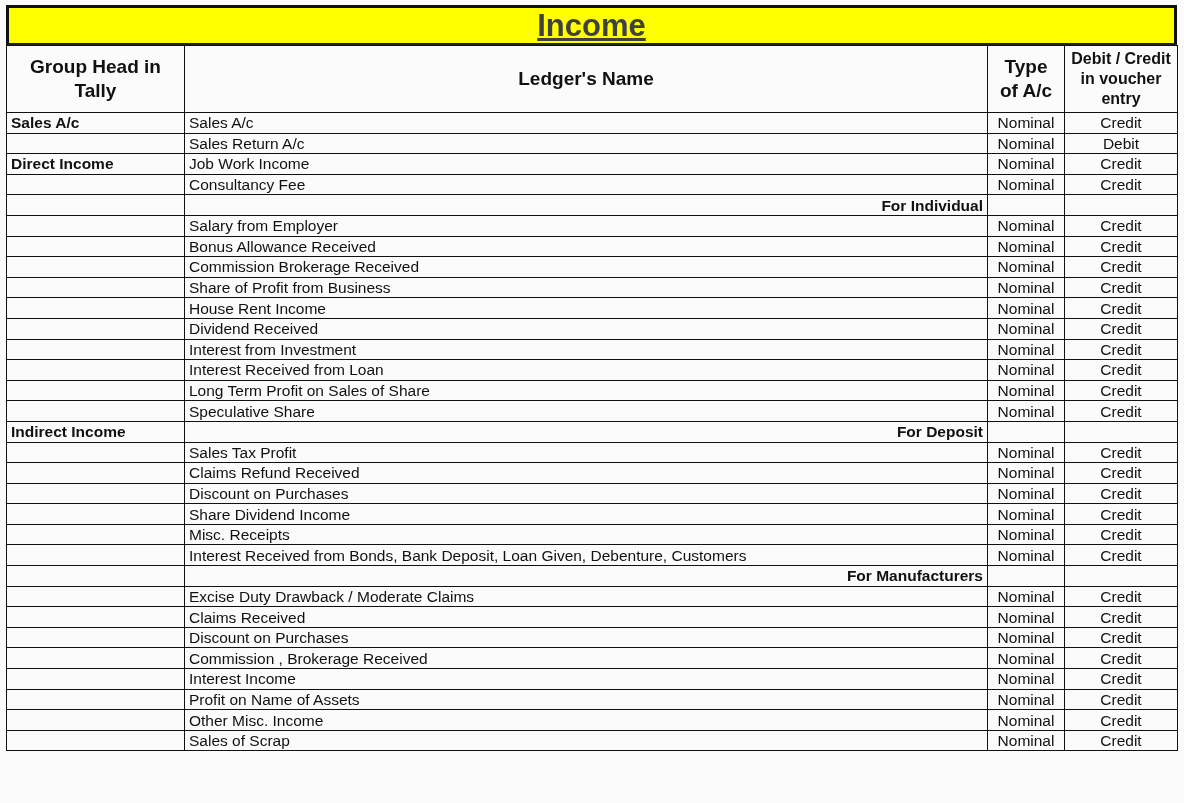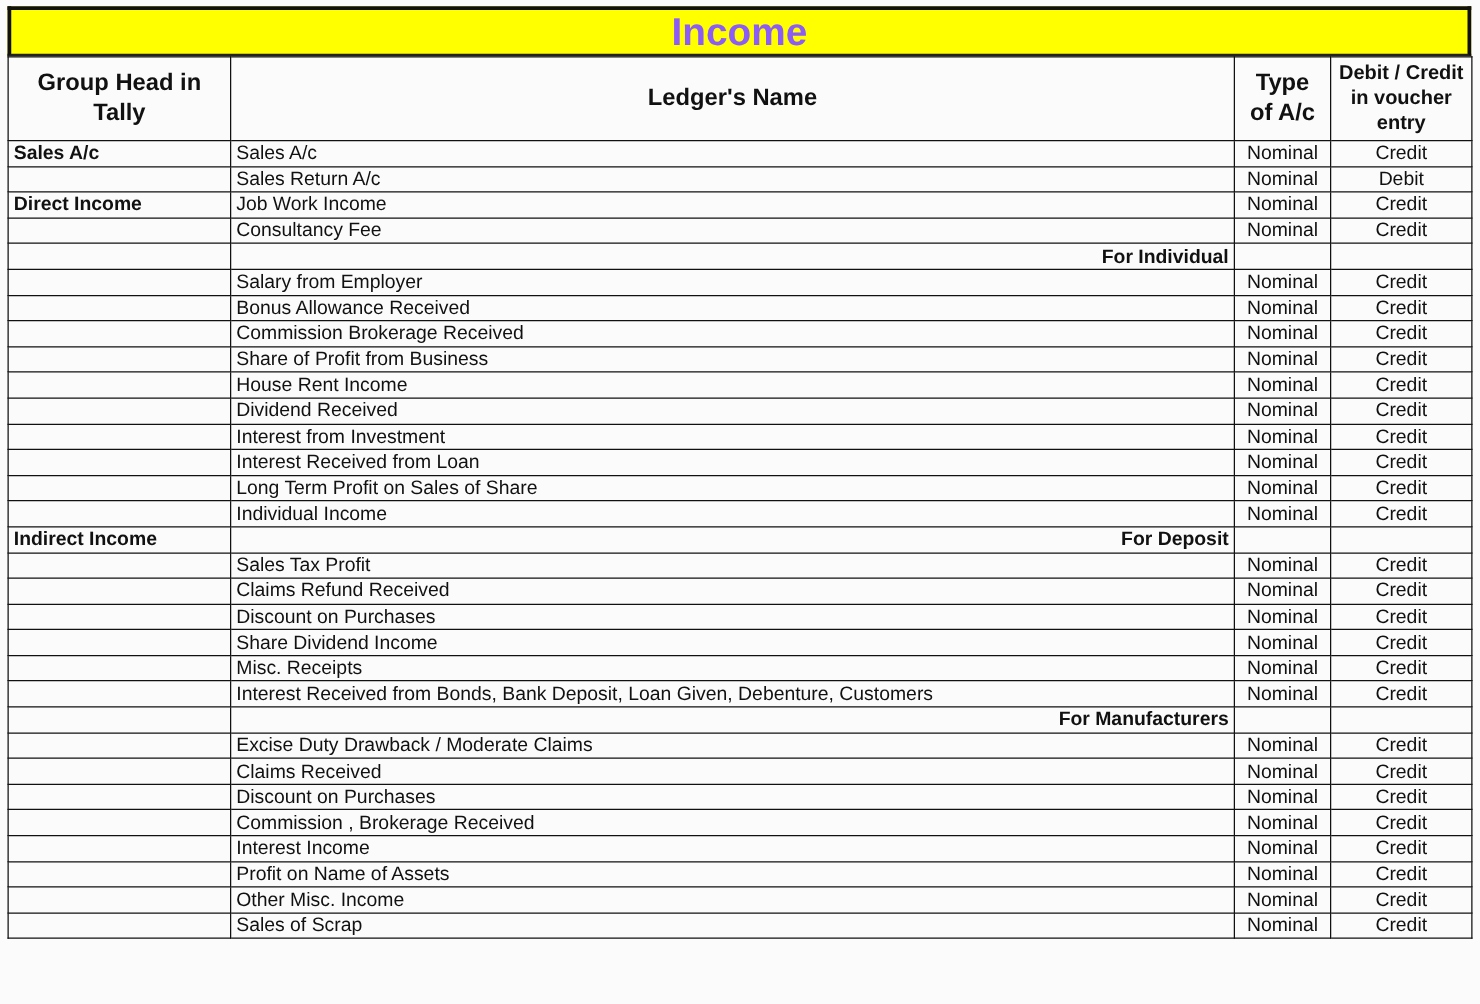--- a/index.html
+++ b/index.html
@@ -1,19 +1,19 @@
 <!DOCTYPE html>
 <html><head>
 <meta charset="utf-8">
 <style>
   html,body{margin:0;padding:0;background:#fbfbfb;}
   body{width:1184px;height:803px;overflow:hidden;position:relative;font-family:"Liberation Sans",sans-serif;}
   .sheet{position:absolute;left:6px;top:5px;width:1171px;}
   .title-bar{height:40px;background:#ffff00;border:3px solid #111;border-bottom:2px solid #222;display:flex;align-items:center;justify-content:center;box-sizing:border-box;}
-  .title-bar span{color:#8b5cf6;font-weight:bold;font-size:31px;}
+  .title-bar span{color:#404040;font-weight:bold;font-size:31px;text-decoration:underline;}
   table{border-collapse:collapse;width:1171px;table-layout:fixed;}
   td,th{border:1.5px solid #111;padding:0 4px;height:19.6px;font-size:15.5px;line-height:19px;color:#111;white-space:nowrap;overflow:hidden;}
   th{font-weight:bold;font-size:19px;line-height:24px;height:66px;text-align:center;}
   th.dc{font-size:16px;line-height:20px;}
   td.grp{font-weight:bold;}
   td.ctr{text-align:center;}
   td.sec{font-weight:bold;text-align:right;}
   col.c1{width:178px;} col.c2{width:803px;} col.c3{width:77px;} col.c4{width:113px;}
 </style>
 </head>
@@ -118,21 +118,21 @@
           <td class="ctr">Credit</td>
         </tr>
         <tr>
           <td class="grp"></td>
           <td>Long Term Profit on Sales of Share</td>
           <td class="ctr">Nominal</td>
           <td class="ctr">Credit</td>
         </tr>
         <tr>
           <td class="grp"></td>
-          <td>Individual Income</td>
+          <td>Speculative Share</td>
           <td class="ctr">Nominal</td>
           <td class="ctr">Credit</td>
         </tr>
         <tr>
           <td class="grp">Indirect Income</td>
           <td class="sec">For Deposit</td>
           <td class="ctr"></td>
           <td class="ctr"></td>
         </tr>
         <tr>

